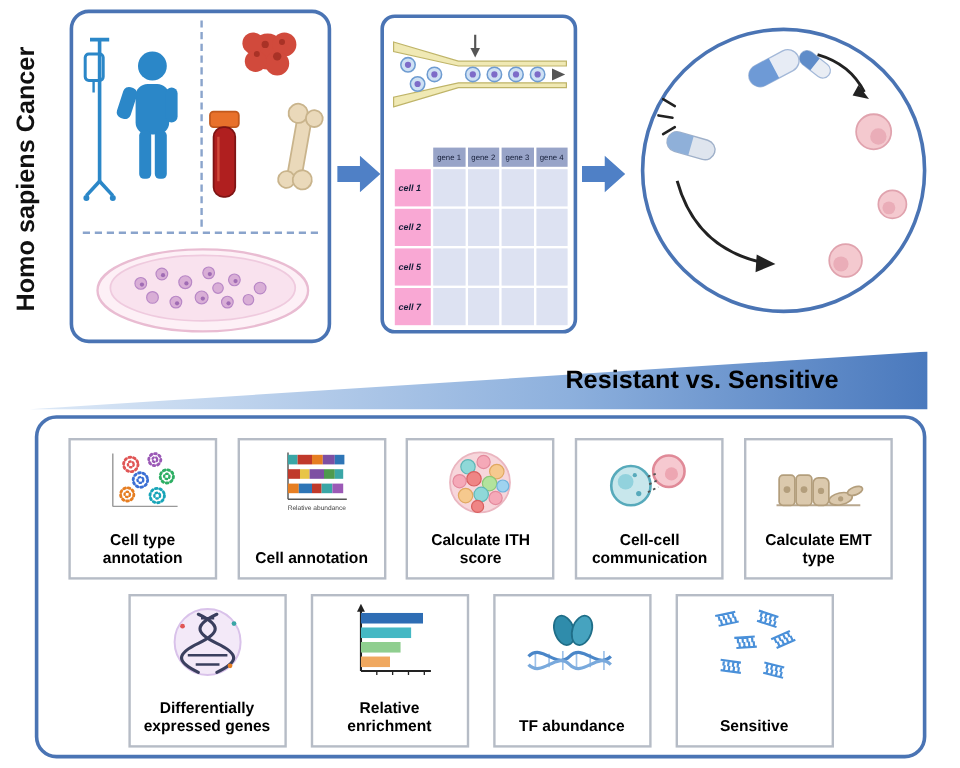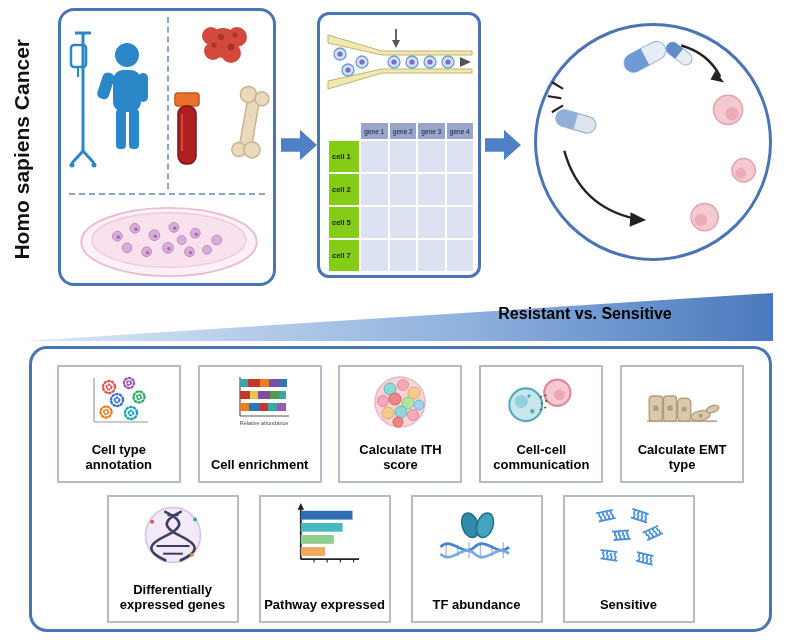--- a/index.html
+++ b/index.html
@@ -27,33 +27,33 @@
   .arrow2 { left:485px; top:129px; }
 
   .micro-svg { position:absolute; left:6px; top:6px; width:150px; height:98px; }
 
   .matrix { position:absolute; left:9px; top:108px; width:144px; height:148px;
             display:grid; grid-template-columns:30px repeat(4,1fr);
             grid-template-rows:16px repeat(4,1fr); gap:2px; }
   .m-corner { background:transparent; }
   .m-head { background:#98a4c8; color:#141d38; font-size:6.5px;
             display:flex; align-items:center; justify-content:center; }
-  .m-rowlabel { background:#84cc16; color:#141d38; font-size:7.5px; font-weight:bold;
-                display:flex; align-items:center; padding-left:3px; }
+  .m-rowlabel { background:#f9a8d4; color:#141d38; font-size:7.5px; font-weight:bold;
+                display:flex; align-items:center; padding-left:3px;font-style:italic; }
   .m-cell { background:#dde2f2; }
 
   .drm-circle { position:absolute; left:534px; top:23px; width:238px; height:238px;
                 border:3.5px solid #4a74b4; border-radius:50%; background:#fff; }
   .drm-art { position:absolute; left:0; top:0; width:100%; height:100%; }
   .drm-text { position:absolute; left:0; right:0; top:132px; text-align:center; padding-left:36px;
               font-size:41px; font-weight:bold; color:#2f5da8; letter-spacing:-1px; }
 
   .wedge-svg { position:absolute; left:25px; top:293px; width:748px; height:50px; }
   .wedge-label { position:absolute; left:420px; top:305px; width:330px; text-align:center;
-                 font-size:16px; font-weight:bold; color:#000; }
+                 font-size:21px; font-weight:bold; color:#000; }
 
   .analysis-box { left:29px; top:346px; width:743px; height:286px; border-radius:18px; }
   .card-row { position:absolute; left:8px; right:8px; display:flex; justify-content:space-evenly; }
   .row1 { top:16px; }
   .row2 { top:146px; left:0; right:0; justify-content:center; gap:20px; }
   .card { width:124px; height:118px; background:#fff; border:2px solid #b6bcc6;
           display:flex; flex-direction:column; align-items:center; padding:5px 3px 5px; }
   .row2 .card { width:132px; height:128px; }
   .card svg.icon { width:80px; height:60px; flex:0 0 auto; }
   .row2 .card svg.icon { height:66px; }
@@ -316,21 +316,21 @@
               <rect x="45" y="19" width="9" height="8" fill="#4e9a4e"></rect>
               <rect x="54" y="19" width="7" height="8" fill="#3aa6a6"></rect>
             <rect x="15" y="31" width="9" height="8" fill="#e67e22"></rect>
               <rect x="24" y="31" width="11" height="8" fill="#2e75b6"></rect>
               <rect x="35" y="31" width="8" height="8" fill="#c0392b"></rect>
               <rect x="43" y="31" width="9" height="8" fill="#3aa6a6"></rect>
               <rect x="52" y="31" width="9" height="8" fill="#9b59b6"></rect>
           </g>
           <text x="39" y="53" font-size="5.5" text-anchor="middle" fill="#444">Relative abundance</text>
         </svg>
-        <div class="card-label">Cell enrichment</div>
+        <div class="card-label">Cell annotation</div>
       </div>
 
       <div class="card">
         <svg class="icon" viewBox="0 0 70 60">
           <circle cx="35" cy="30" r="25" fill="#f7d6db" stroke="#eab6c0" stroke-width="1.5"></circle>
           <g stroke-width="1">
             <circle cx="25" cy="17" r="6" fill="#8fd8d8" stroke="#5fb8b8"></circle>
             <circle cx="38" cy="13" r="5.5" fill="#f5a9b8" stroke="#e38a9d"></circle>
             <circle cx="49" cy="21" r="6" fill="#f6c98e" stroke="#e0a860"></circle>
             <circle cx="18" cy="29" r="5.5" fill="#f5a9b8" stroke="#e38a9d"></circle>
@@ -414,21 +414,21 @@
           <rect x="13" y="19" width="38" height="8" fill="#45b8c4"></rect>
           <rect x="13" y="30" width="30" height="8" fill="#8fce8f"></rect>
           <rect x="13" y="41" width="22" height="8" fill="#f0a85f"></rect>
           <g stroke="#222" stroke-width="1">
             <line x1="25" y1="52" x2="25" y2="55"></line>
               <line x1="37" y1="52" x2="37" y2="55"></line>
             <line x1="49" y1="52" x2="49" y2="55"></line>
               <line x1="61" y1="52" x2="61" y2="55"></line>
           </g>
         </svg>
-        <div class="card-label">Pathway expressed</div>
+        <div class="card-label">Relative enrichment</div>
       </div>
 
       <div class="card">
         <svg class="icon" viewBox="0 0 70 55">
           <g stroke="#9cc0e8" stroke-width="1.2">
             <line x1="8" y1="34" x2="8" y2="48"></line>
               <line x1="18" y1="36" x2="18" y2="46"></line>
             <line x1="28" y1="34" x2="28" y2="48"></line>
               <line x1="38" y1="34" x2="38" y2="48"></line>
             <line x1="48" y1="36" x2="48" y2="46"></line>

